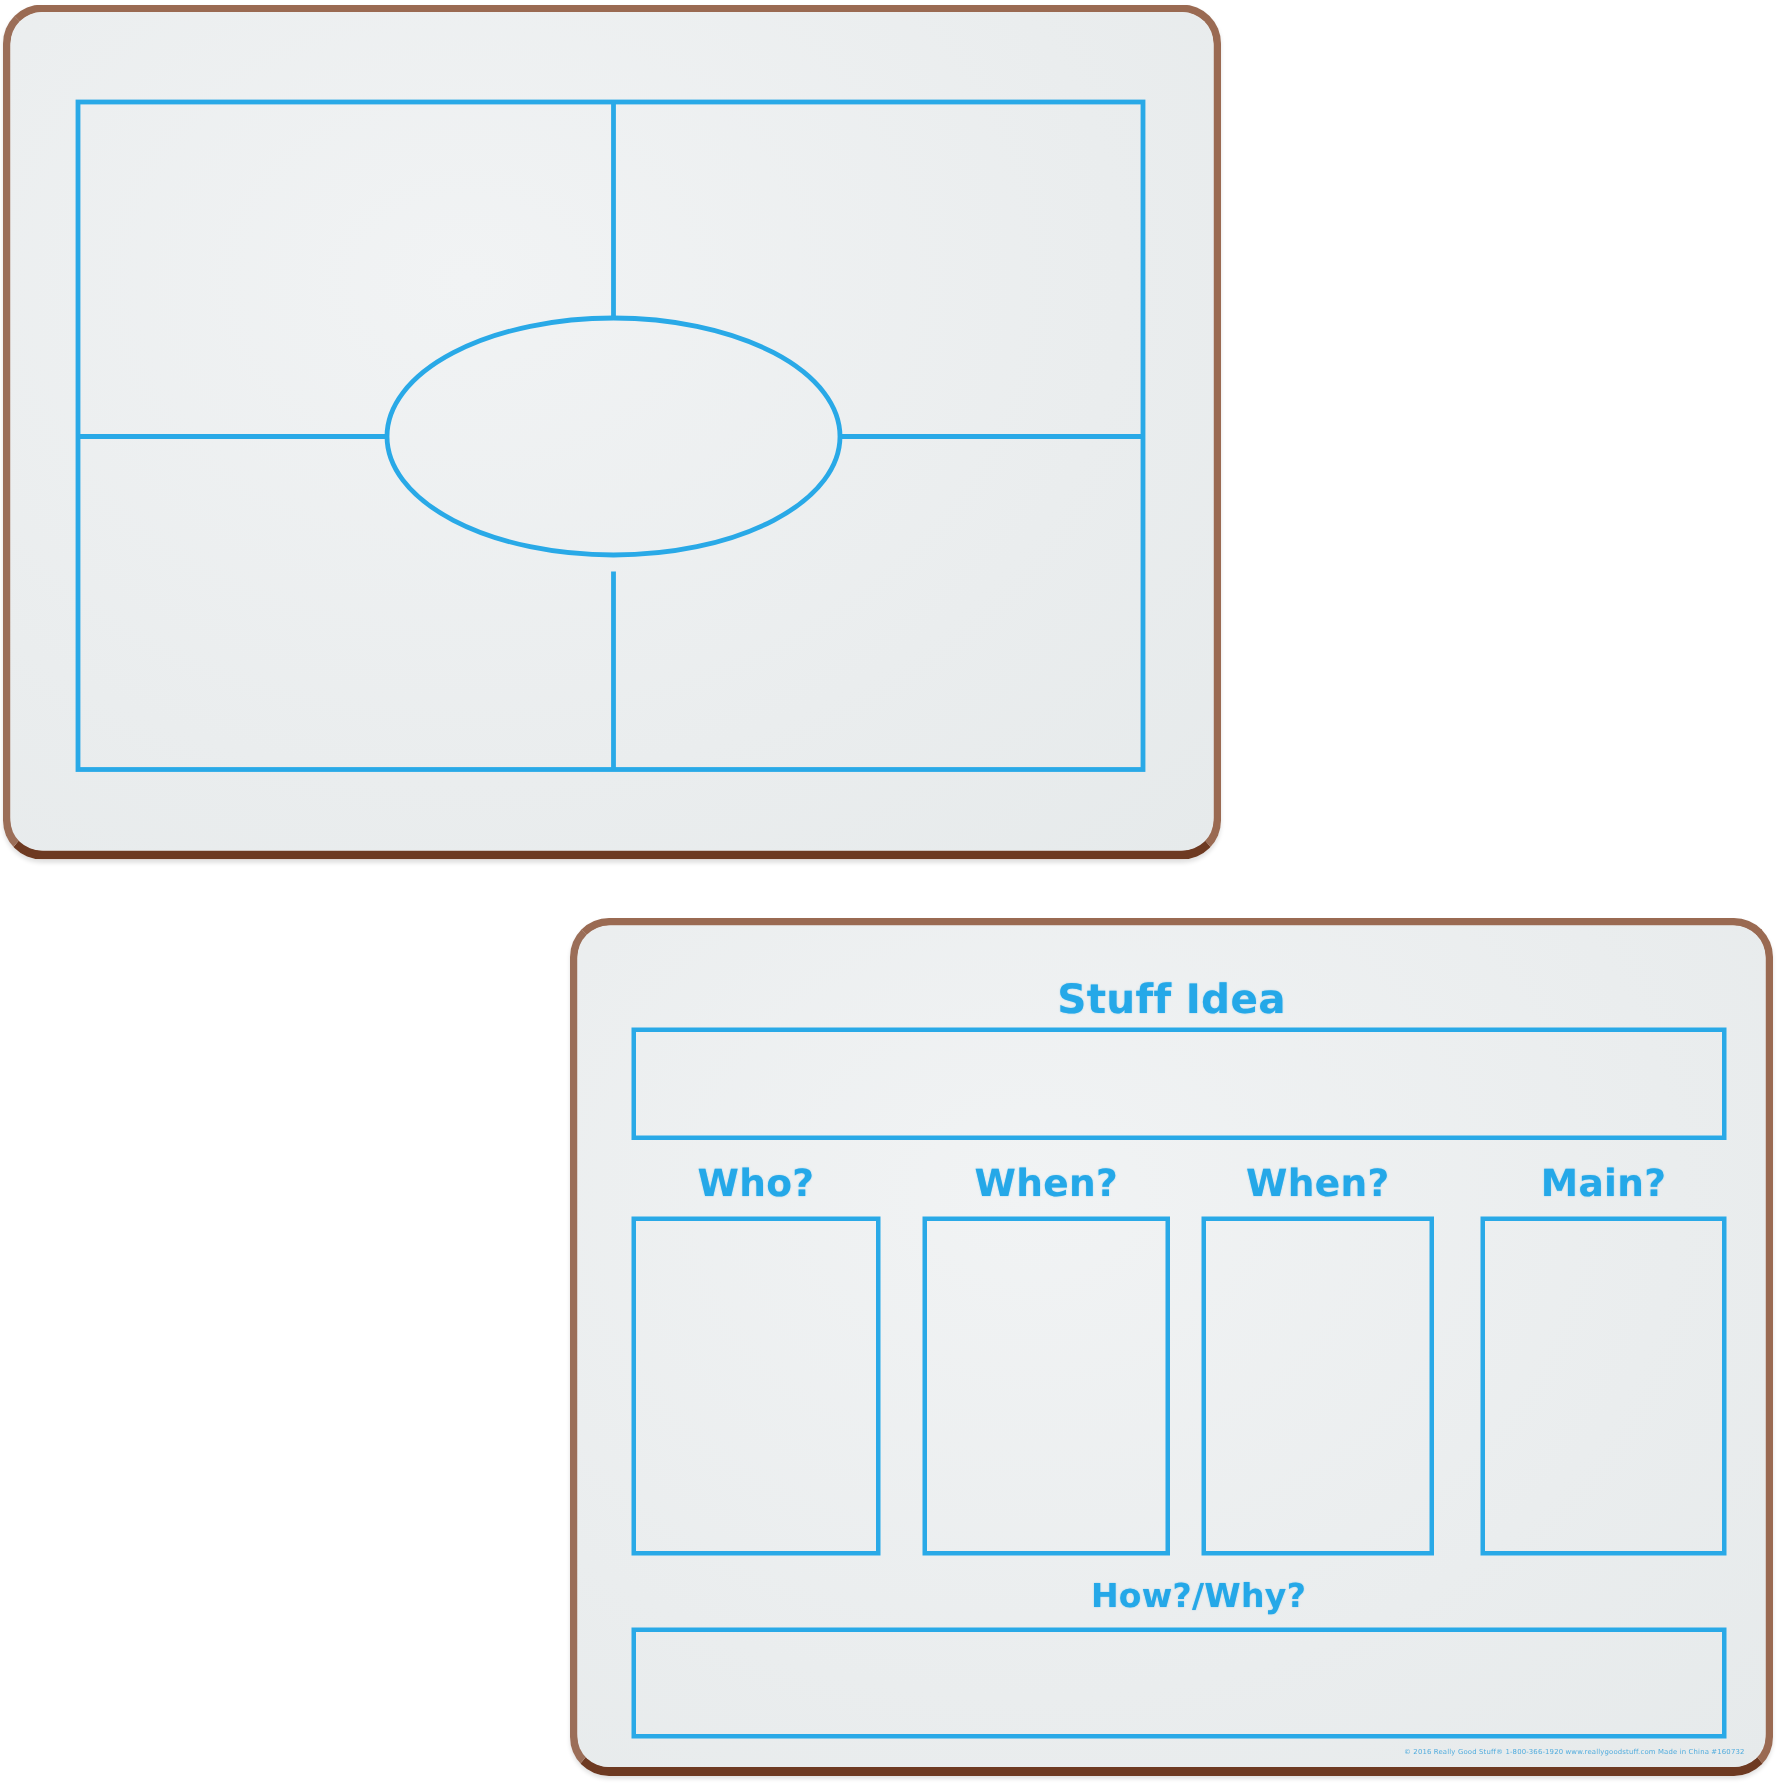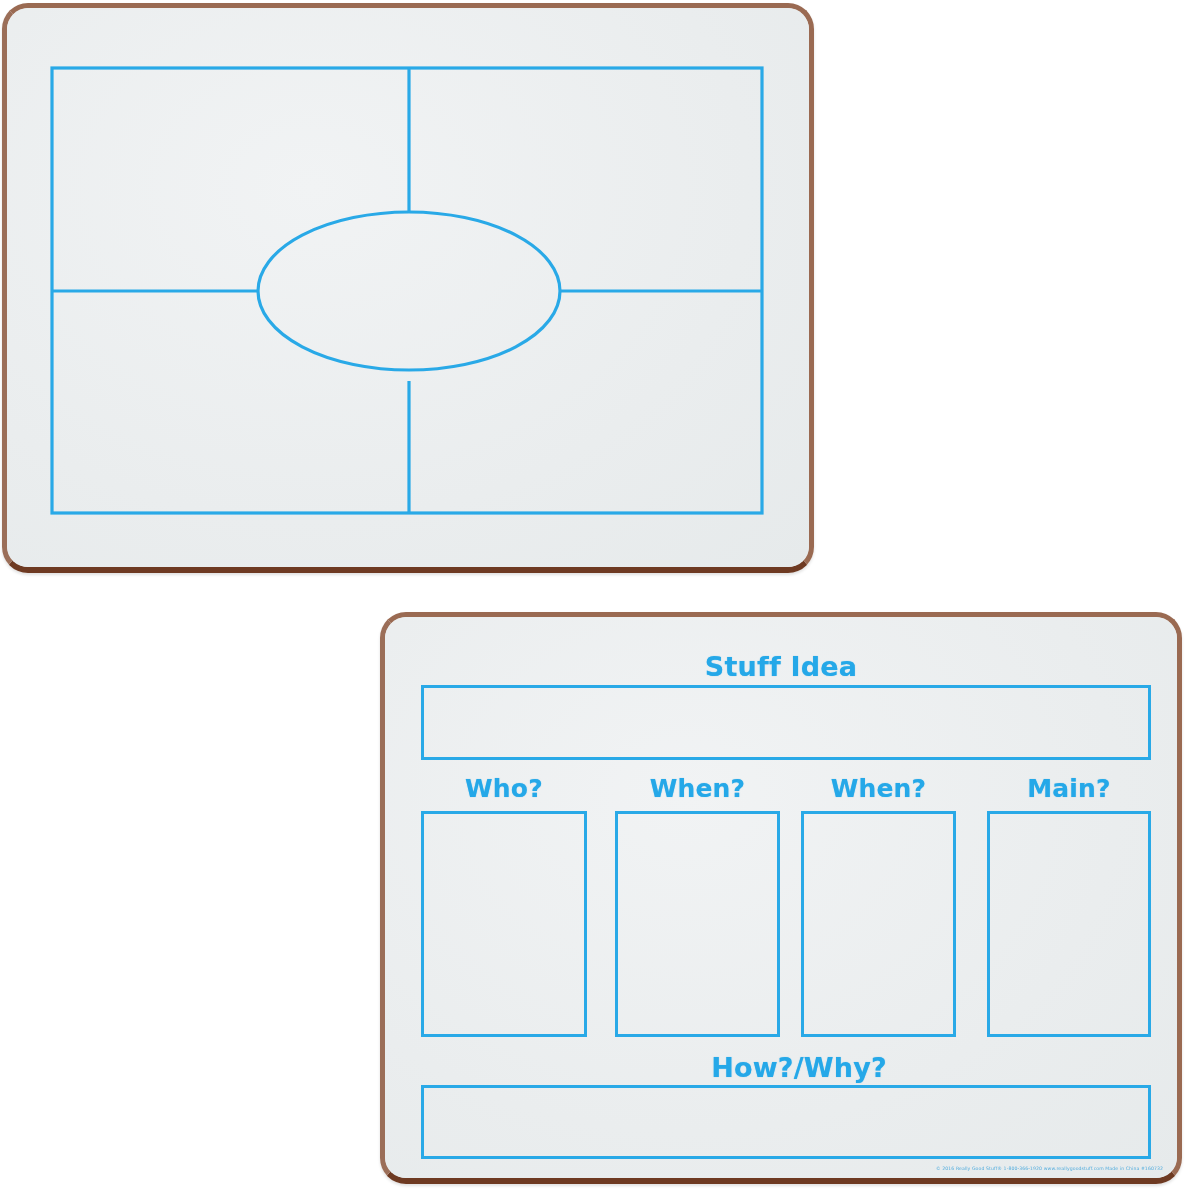--- a/index.html
+++ b/index.html
@@ -68,21 +68,21 @@
     color: #25a8e8;
     font-family: "DejaVu Sans", sans-serif;
     font-weight: bold;
     letter-spacing: 0.2px;
     text-align: center;
     white-space: nowrap;
     line-height: 1;
     text-shadow: 0 0 1px rgba(37,168,232,0.55);
   }
   .label-main-idea  { left: 0;   right: 0;  top: 36px;  font-size: 27px; }
-  .label-howwhy     { left: 0;   right: 0;  top: 437px; font-size: 27px; padding-left: 36px; }
+  .label-howwhy     { left: 0;   right: 0;  top: 437px; font-size: 22px; padding-left: 36px; }
   .label-col        { top: 159px; font-size: 25px; }
 
   .bbox {
     position: absolute;
     box-sizing: border-box;
     border: 3px solid #29a9e7;
     background: transparent;
   }
   .box-main-idea { left: 36px;  top: 68px;  width: 730px; height: 75px; }
   .box-howwhy    { left: 36px;  top: 468px; width: 730px; height: 74px; }

